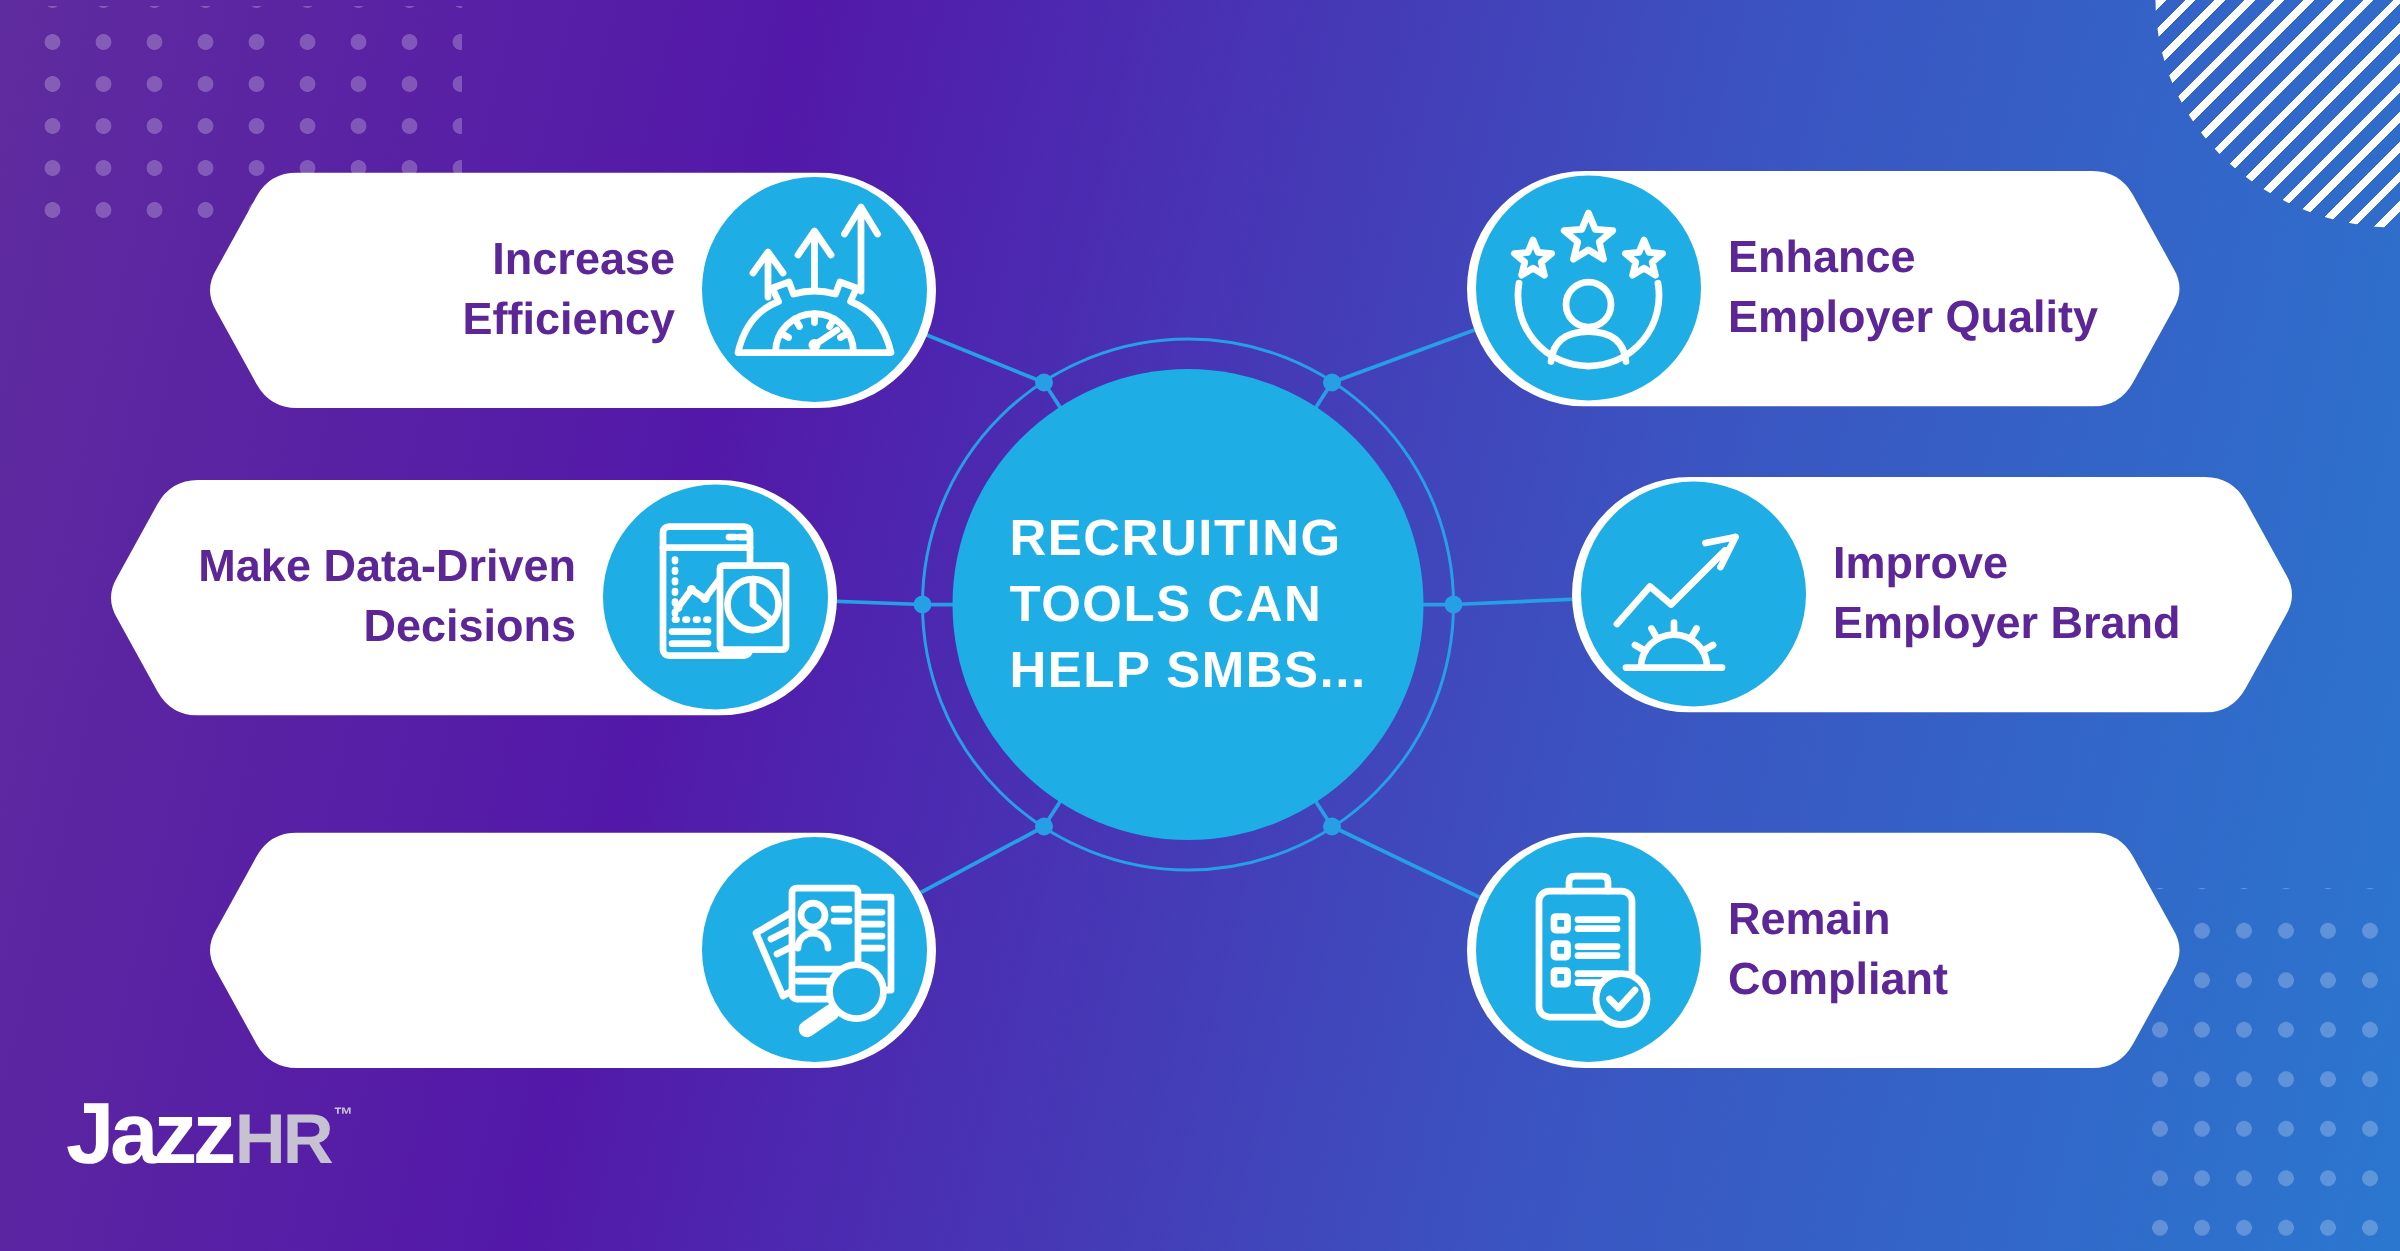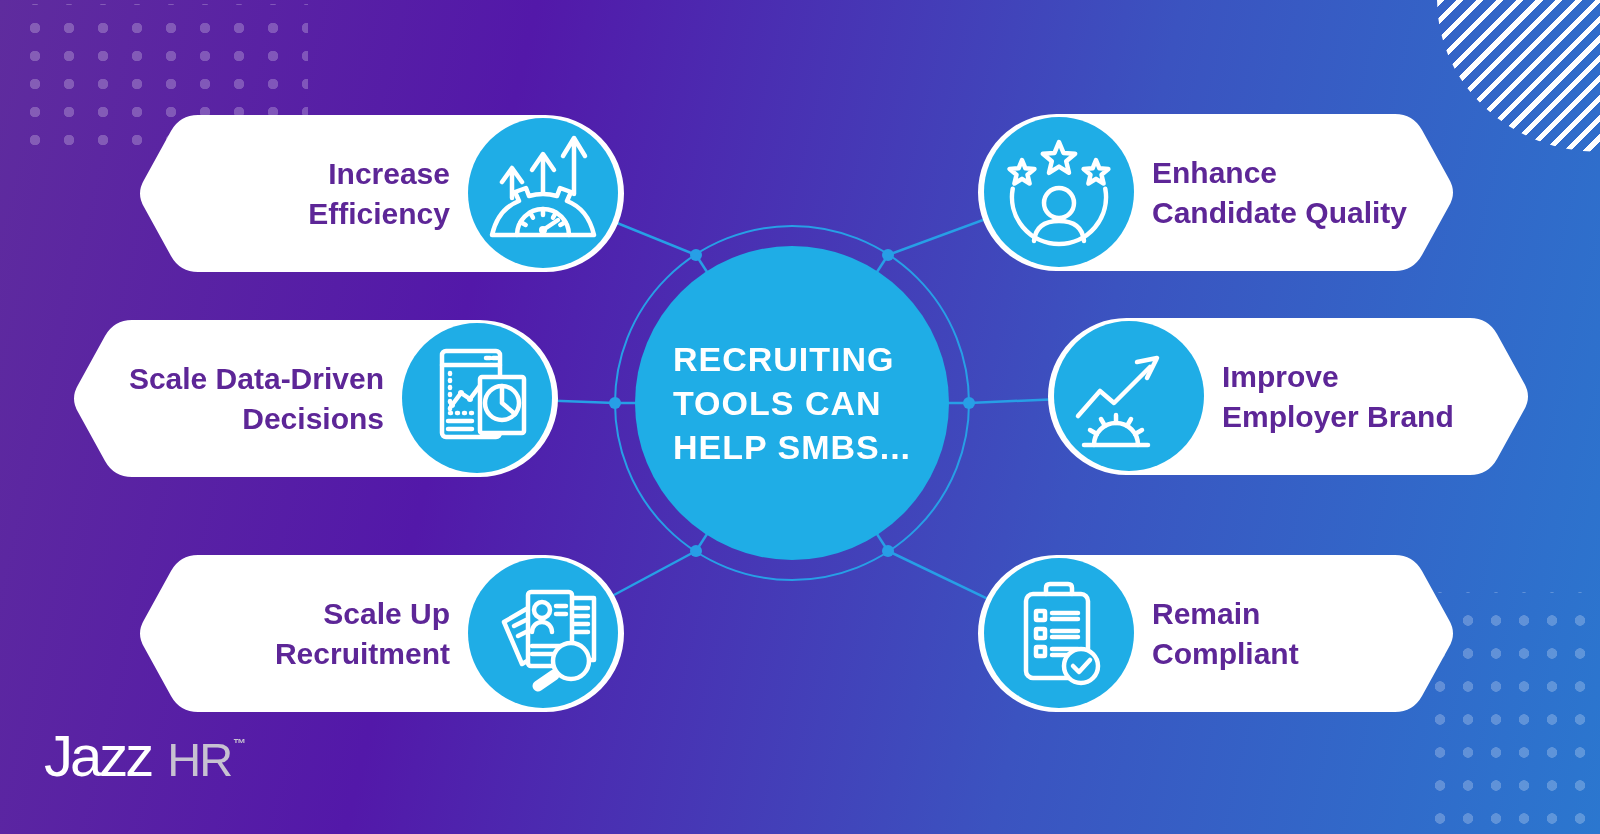--- a/index.html
+++ b/index.html
@@ -33,22 +33,22 @@
     position:absolute;top:50%;transform:translateY(-50%);
     font-size:30px;font-weight:700;line-height:1.35;white-space:pre-line;
   }
   .pill-label-left{left:40px;right:174px;text-align:right;}
   .pill-label-right{left:174px;right:40px;text-align:left;}
   .icon-circle{position:absolute;top:3px;width:150px;height:150px;border-radius:50%;}
   .icon-at-right{right:6px;}
   .icon-at-left{left:6px;}
   .icon-circle svg{position:absolute;left:0;top:0;}
   .logo{position:absolute;left:44px;top:722px;display:flex;align-items:baseline;}
-  .logo-jazz{color:#ffffff;font-size:58px;font-weight:400;letter-spacing:-3px;text-align:center;}
-  .logo-hr{color:#C7C2D1;font-size:47px;font-weight:400;letter-spacing:-2px;margin-left:16px;}
+  .logo-jazz{color:#ffffff;font-size:58px;font-weight:700;letter-spacing:-3px;text-align:center;}
+  .logo-hr{color:#C7C2D1;font-size:47px;font-weight:700;letter-spacing:-2px;margin-left:2px;}
   .logo-tm{color:#C7C2D1;font-size:13px;font-weight:700;position:relative;top:-28px;margin-left:2px;}
   .ic{fill:none;stroke:#ffffff;stroke-width:4.5;stroke-linecap:round;stroke-linejoin:round;}
 </style>
 </head>
 <body>
 
 <div class="stage">
 
   <div class="dots dots-tl"></div>
   <div class="dots dots-br"></div>
@@ -107,21 +107,21 @@
         </g>
         <circle cx="75" cy="112" r="4" fill="#FFFFFF"></circle>
       </svg>
     </div>
   </div>
 
   <div class="pill" style="left:62px;top:320px;width:496px">
     <svg class="pill-bg" width="496" height="157" viewBox="0 0 496 157">
       <path d="M 70 0 H 417.5 A 78.5 78.5 0 0 1 417.5 157 H 70 Q 52 157 43 141 L 16 92 Q 8 78.5 16 65 L 43 16 Q 52 0 70 0 Z" fill="#FFFFFF"></path>
     </svg>
-    <div class="pill-label pill-label-left" style="color:#5D2697">Scale Data-Driven
+    <div class="pill-label pill-label-left" style="color:#5D2697">Make Data-Driven
 Decisions</div>
     <div class="icon-circle icon-at-right" style="background:#1FADE6">
       <svg width="150" height="150" viewBox="0 0 150 150">
         <g class="ic">
           <rect x="40" y="28" width="58" height="86" rx="4"></rect>
           <path d="M 40 42 H 98 M 84 35 H 88 M 91 35 H 95"></path>
           <path d="M 48 50 V 90 M 48 90 H 76" stroke-dasharray="1 6"></path>
           <path d="M 50 82 L 59 70 L 68 76 L 80 60"></path>
           <path d="M 46 98 H 70 M 46 106 H 70"></path>
         </g>
@@ -135,22 +135,20 @@
           <path d="M 100 80 V 63 M 100 80 L 113 91"></path>
         </g>
       </svg>
     </div>
   </div>
 
   <div class="pill" style="left:128px;top:555px;width:496px">
     <svg class="pill-bg" width="496" height="157" viewBox="0 0 496 157">
       <path d="M 70 0 H 417.5 A 78.5 78.5 0 0 1 417.5 157 H 70 Q 52 157 43 141 L 16 92 Q 8 78.5 16 65 L 43 16 Q 52 0 70 0 Z" fill="#FFFFFF"></path>
     </svg>
-    <div class="pill-label pill-label-left" style="color:#5D2697">Scale Up
-Recruitment</div>
     <div class="icon-circle icon-at-right" style="background:#1FADE6">
       <svg width="150" height="150" viewBox="0 0 150 150">
         <g class="ic">
           <path d="M 36 64 L 60 50 L 78 92 L 54 106 Z"></path>
           <path d="M 46 68 L 58 62 M 50 78 L 62 72"></path>
           <rect x="98" y="40" width="28" height="62"></rect>
           <path d="M 104 50 H 120 M 104 58 H 120 M 104 66 H 120 M 104 74 H 120"></path>
         </g>
         <rect x="60" y="34" width="44" height="74" rx="3" fill="#1FADE6" stroke="#FFFFFF" stroke-width="4.5"></rect>
         <g class="ic">
@@ -162,21 +160,21 @@
         <circle cx="103" cy="103" r="18" fill="#1FADE6" stroke="#FFFFFF" stroke-width="4.5"></circle>
       </svg>
     </div>
   </div>
 
   <div class="pill" style="left:978px;top:114px;width:487px">
     <svg class="pill-bg" width="487" height="157" viewBox="0 0 487 157">
       <path d="M 417 0 H 78.5 A 78.5 78.5 0 0 0 78.5 157 H 417 Q 435 157 444 141 L 471 92 Q 479 78.5 471 65 L 444 16 Q 435 0 417 0 Z" fill="#FFFFFF"></path>
     </svg>
     <div class="pill-label pill-label-right" style="color:#5D2697">Enhance
-Candidate Quality</div>
+Employer Quality</div>
     <div class="icon-circle icon-at-left" style="background:#1FADE6">
       <svg width="150" height="150" viewBox="0 0 150 150">
         <g class="ic">
           <path d="M 75 25 L 79.5 35.9 L 91.2 36.7 L 82.2 44.3 L 85 55.8 L 75 49.6 L 65 55.8 L 67.8 44.3 L 58.8 36.7 L 70.5 35.9 Z"></path>
           <path d="M 38 43 L 41.4 51.3 L 50.4 52 L 43.5 57.8 L 45.6 66.5 L 38 61.8 L 30.4 66.5 L 32.5 57.8 L 25.6 52 L 34.6 51.3 Z"></path>
           <path d="M 112 43 L 115.4 51.3 L 124.4 52 L 117.5 57.8 L 119.6 66.5 L 112 61.8 L 104.4 66.5 L 106.5 57.8 L 99.6 52 L 108.6 51.3 Z"></path>
           <path d="M 28.7 71.8 A 47 47 0 0 0 75 127 A 47 47 0 0 0 121.3 71.8"></path>
           <circle cx="75" cy="86" r="15"></circle>
           <path d="M 50 124 Q 52 104 75 104 Q 98 104 100 124"></path>
         </g>

